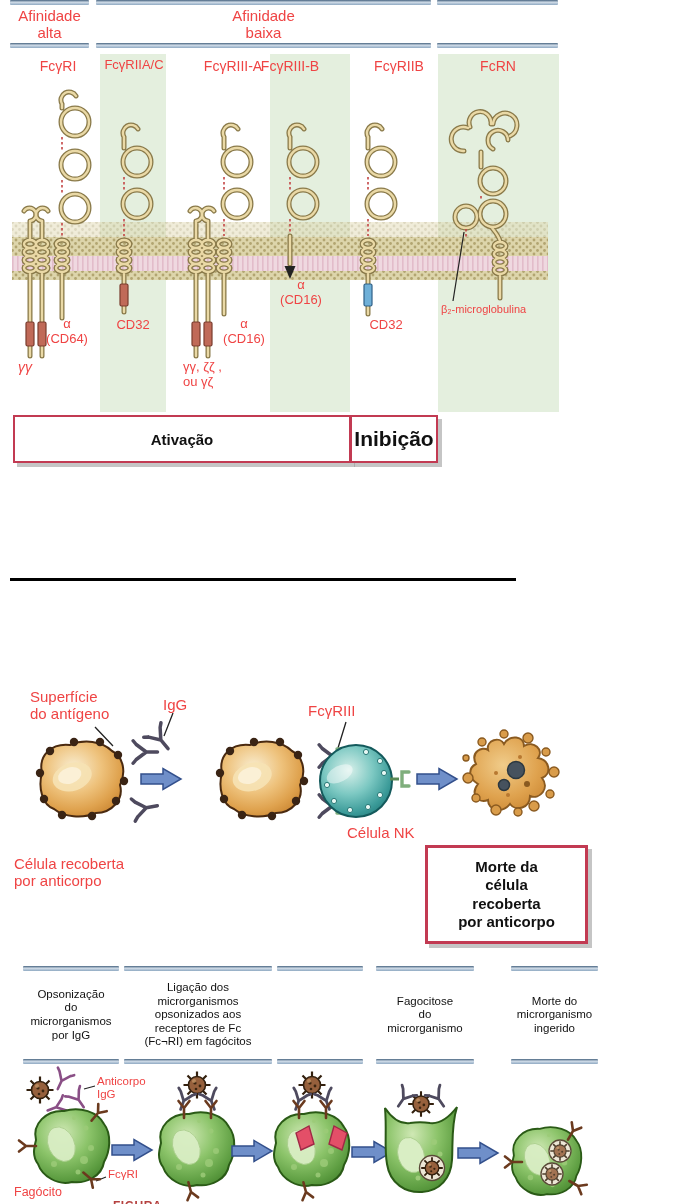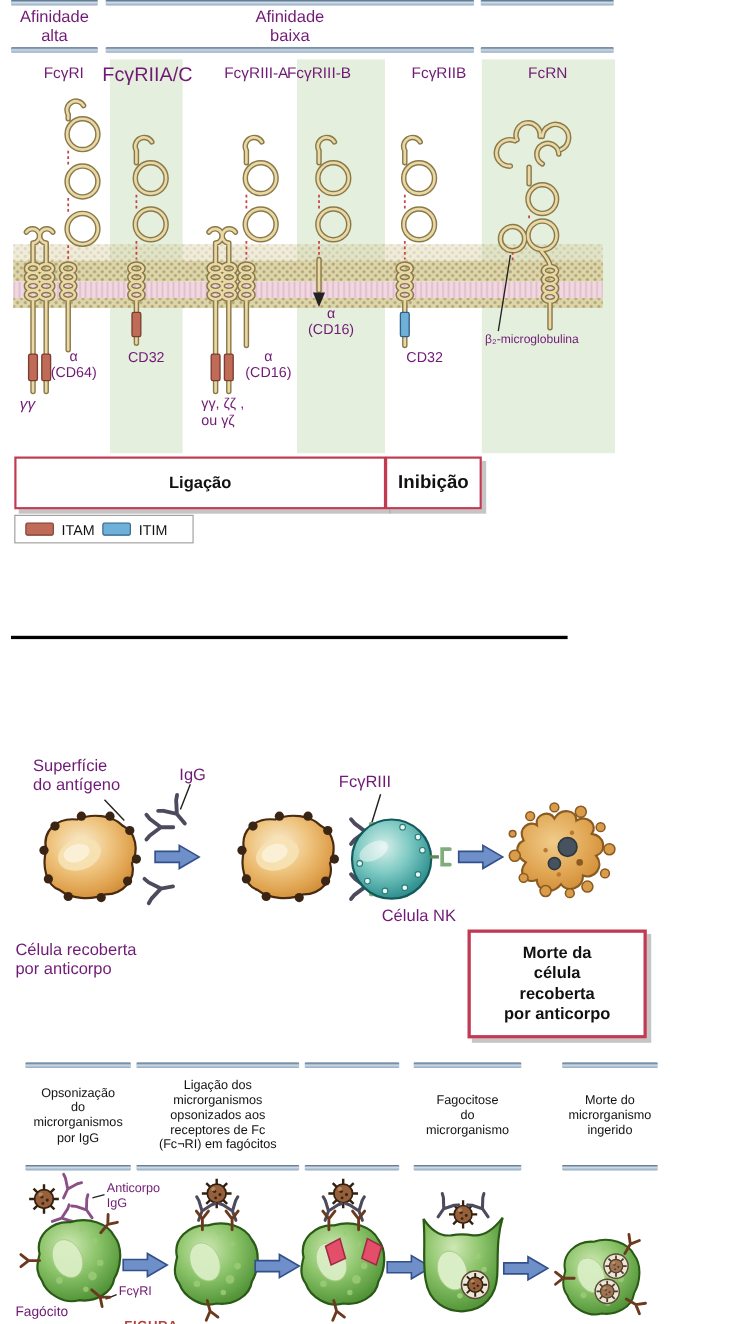--- a/index.html
+++ b/index.html
@@ -1,19 +1,19 @@
 <!DOCTYPE html>
 <html><head>
 <meta charset="utf-8">
 <style>
   html,body{margin:0;padding:0;background:#ffffff;}
   #page{position:relative;width:675px;height:1204px;background:#fff;overflow:hidden;
         font-family:"Liberation Sans",sans-serif;color:#111;}
   svg{position:absolute;left:0;top:0;}
-  .t{position:absolute;white-space:pre-line;line-height:1.15;color:#701a75;}
+  .t{position:absolute;white-space:pre-line;line-height:1.15;color:#ef4444;}
   .ctr{text-align:center;}
   .bar{position:absolute;height:5px;border-radius:1px;
        background:linear-gradient(180deg,#46637f 0%,#cfdbe7 45%,#8fa9c2 100%);}
   .rbox{position:absolute;background:#fff;border:2.5px solid #c23a52;
         box-shadow:4px 4px 0 rgba(150,150,150,.55);
         display:flex;align-items:center;justify-content:center;
         font-weight:bold;text-align:center;white-space:pre-line;}
   .legend{position:absolute;border:1.5px solid #9a9a9a;background:#fff;
           display:flex;align-items:center;gap:7px;padding:0 0 0 9px;}
   .sw{width:24px;height:10px;border-radius:2px;}
@@ -299,48 +299,42 @@
 <div class="bar" style="left:96px;top:43px;width:335px"></div>
 <div class="bar" style="left:437px;top:0;width:121px"></div>
 <div class="bar" style="left:437px;top:43px;width:121px"></div>
 
 <div class="t ctr" style="left:10px;top:7px;width:79px;font-size:15px">Afinidade
 alta</div>
 <div class="t ctr" style="left:96px;top:7px;width:335px;font-size:15px">Afinidade
 baixa</div>
 
 <div class="t ctr" style="left:13px;top:58px;width:90px;font-size:14px">FcγRI</div>
-<div class="t ctr" style="left:89px;top:58px;width:90px;font-size:18px">FcγRIIA/C</div>
+<div class="t ctr" style="left:89px;top:58px;width:90px;font-size:13px">FcγRIIA/C</div>
 <div class="t ctr" style="left:188px;top:58px;width:90px;font-size:14px">FcγRIII-A</div>
 <div class="t ctr" style="left:245px;top:58px;width:90px;font-size:14px">FcγRIII-B</div>
 <div class="t ctr" style="left:354px;top:58px;width:90px;font-size:14px">FcγRIIB</div>
 <div class="t ctr" style="left:453px;top:58px;width:90px;font-size:14px">FcRN</div>
 
 <div class="t" style="left:18px;top:359px;width:32px;font-size:14px;font-style:italic">γγ</div>
 <div class="t ctr" style="left:40px;top:317px;width:54px;font-size:13px">α
 (CD64)</div>
 <div class="t ctr" style="left:107px;top:318px;width:52px;font-size:13px">CD32</div>
 <div class="t ctr" style="left:217px;top:317px;width:54px;font-size:13px">α
 (CD16)</div>
 <div class="t" style="left:183px;top:360px;width:72px;font-size:13px">γγ, ζζ ,
 ou γζ</div>
 <div class="t ctr" style="left:274px;top:278px;width:54px;font-size:13px">α
 (CD16)</div>
 <div class="t ctr" style="left:360px;top:318px;width:52px;font-size:13px">CD32</div>
 <div class="t" style="left:441px;top:303px;width:116px;font-size:11px">β₂-microglobulina</div>
 
-<div class="rbox" style="left:13px;top:415px;width:334px;height:44px;font-size:15px">Ligação</div>
-<div class="rbox" style="left:350px;top:415px;width:84px;height:44px;font-size:17px">Inibição</div>
-
-<div class="legend" style="left:13px;top:468px;width:152px;height:24px">
-  <span class="sw" style="background:#c06a58;border:1px solid #7a3c2e"></span>
-  <span style="font-size:13px">ITAM</span>
-  <span class="sw" style="background:#6fb0d8;border:1px solid #2f6088"></span>
-  <span style="font-size:13px">ITIM</span>
-</div>
+<div class="rbox" style="left:13px;top:415px;width:334px;height:44px;font-size:15px">Ativação</div>
+<div class="rbox" style="left:350px;top:415px;width:84px;height:44px;font-size:21px">Inibição</div>
+
 
 <div class="t" style="left:30px;top:688px;font-size:15px">Superfície
 do antígeno</div>
 <div class="t" style="left:163px;top:696px;font-size:15px">IgG</div>
 <div class="t" style="left:308px;top:702px;font-size:15px">FcγRIII</div>
 <div class="t" style="left:14px;top:855px;font-size:15px">Célula recoberta
 por anticorpo</div>
 <div class="t" style="left:347px;top:824px;font-size:15px">Célula NK</div>
 <div class="rbox" style="left:425px;top:845px;width:157px;height:93px;font-size:15px;line-height:1.22;border-width:3px">Morte da
 célula

